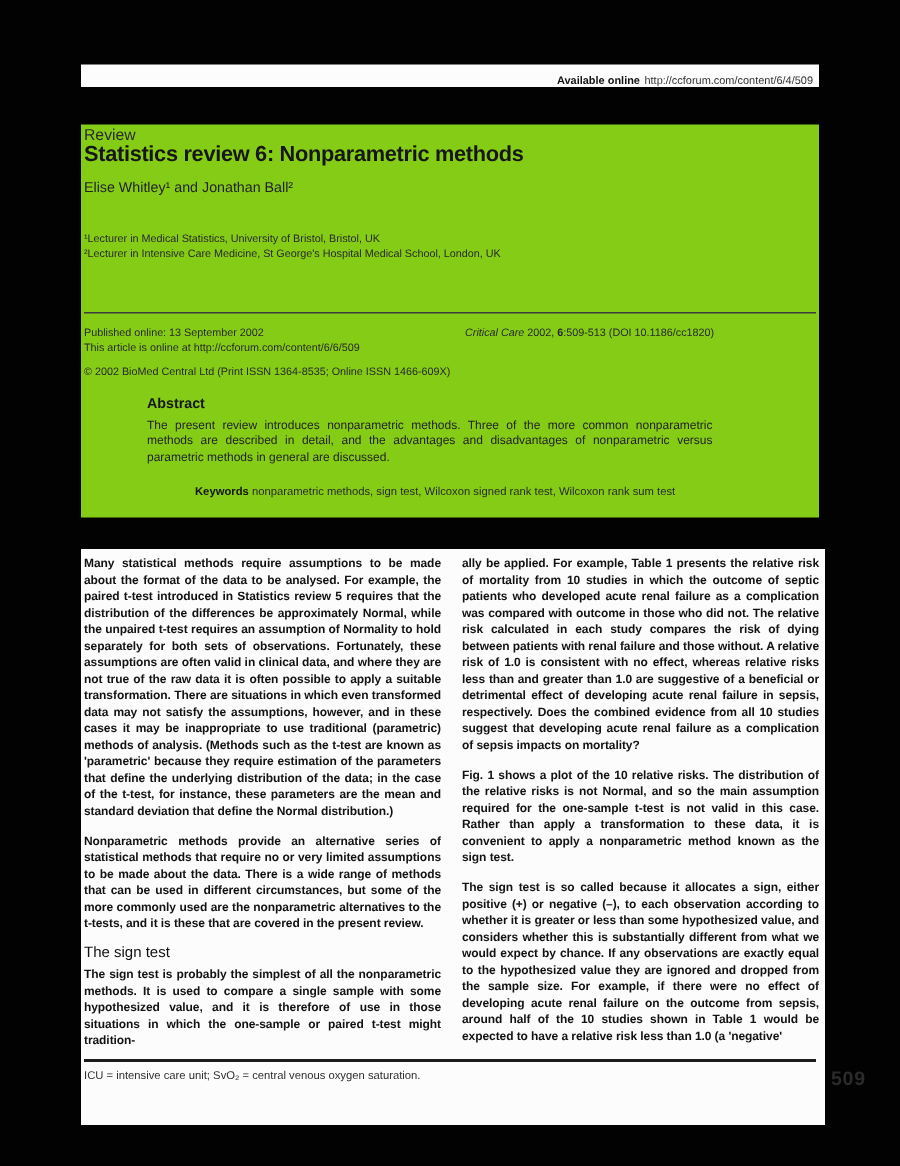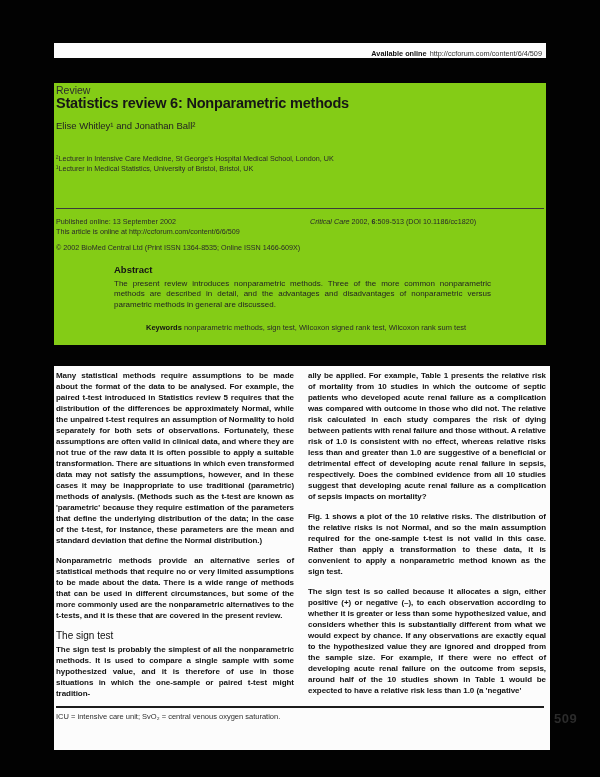--- a/index.html
+++ b/index.html
@@ -25,21 +25,21 @@
   .review{position:absolute;left:2px;top:1px;font-size:10.5px;color:#2c2c2c;}
   .title{position:absolute;left:2px;top:12px;margin:0;font-size:14.5px;font-weight:700;color:#161616;letter-spacing:-0.2px;}
   .authors{position:absolute;left:2px;top:37px;font-size:9.5px;color:#222;}
   .affil{position:absolute;left:2px;top:71px;font-size:7.2px;line-height:9.5px;color:#2a2a2a;}
   .corr{position:absolute;left:2px;top:113px;font-size:7.2px;color:#2a2a2a;}
   .hrule{position:absolute;left:2px;top:125px;width:488px;height:1px;background:#3c3c3c;}
   .pub{position:absolute;left:2px;top:134px;font-size:7.2px;color:#2a2a2a;line-height:9.4px;}
   .cite{position:absolute;left:256px;top:134px;font-size:7.2px;color:#2a2a2a;}
   .urlline{position:absolute;left:2px;top:144px;font-size:7.2px;color:#2a2a2a;}
   .copyline{position:absolute;left:2px;top:160px;font-size:7.2px;color:#2a2a2a;}
-  .abstract{position:absolute;left:60px;top:181px;width:377px;}
+  .abstract{position:absolute;left:44px;top:181px;width:377px;}
   .ab-h{font-size:9.5px;font-weight:700;color:#151515;}
   .ab-t{margin:4px 0 0 0;font-size:8px;line-height:10.3px;text-align:justify;color:#232323;}
   .kw{margin:13px 0 0 0;font-size:7.5px;color:#2a2a2a;}
   .kw b{color:#151515;padding-left:32px;}
 
   
   .body-block{
     position:absolute;left:54px;top:366px;width:496px;height:384px;background:#fcfcfc;
     overflow:hidden;
   }
@@ -68,22 +68,22 @@
   <div class="strip">
     <span class="ao-label">Available online</span>
     <span class="ao-url">http://ccforum.com/content/6/4/509</span>
   </div>
 
   <div class="header-block">
     <div class="review">Review</div>
     <h1 class="title">Statistics review 6: Nonparametric methods</h1>
     <div class="authors">Elise Whitley¹ and Jonathan Ball²</div>
     <div class="affil">
+      <div>¹Lecturer in Medical Statistics, University of Bristol, Bristol, UK</div>
       <div>²Lecturer in Intensive Care Medicine, St George's Hospital Medical School, London, UK</div>
-      <div>¹Lecturer in Medical Statistics, University of Bristol, Bristol, UK</div>
     </div>
     <div class="hrule"></div>
     <div class="pub">Published online: 13 September 2002</div>
     <div class="cite"><i>Critical Care</i><span> 2002, </span><b>6</b><span>:509-513 (DOI 10.1186/cc1820)</span></div>
     <div class="urlline">This article is online at http://ccforum.com/content/6/6/509</div>
     <div class="copyline">© 2002 BioMed Central Ltd (Print ISSN 1364-8535; Online ISSN 1466-609X)</div>
     <div class="abstract">
       <div class="ab-h">Abstract</div>
       <p class="ab-t">The present review introduces nonparametric methods. Three of the more common nonparametric methods are described in detail, and the advantages and disadvantages of nonparametric versus parametric methods in general are discussed.</p>
       <p class="kw"><b>Keywords</b> <span>nonparametric methods, sign test, Wilcoxon signed rank test, Wilcoxon rank sum test</span></p>

